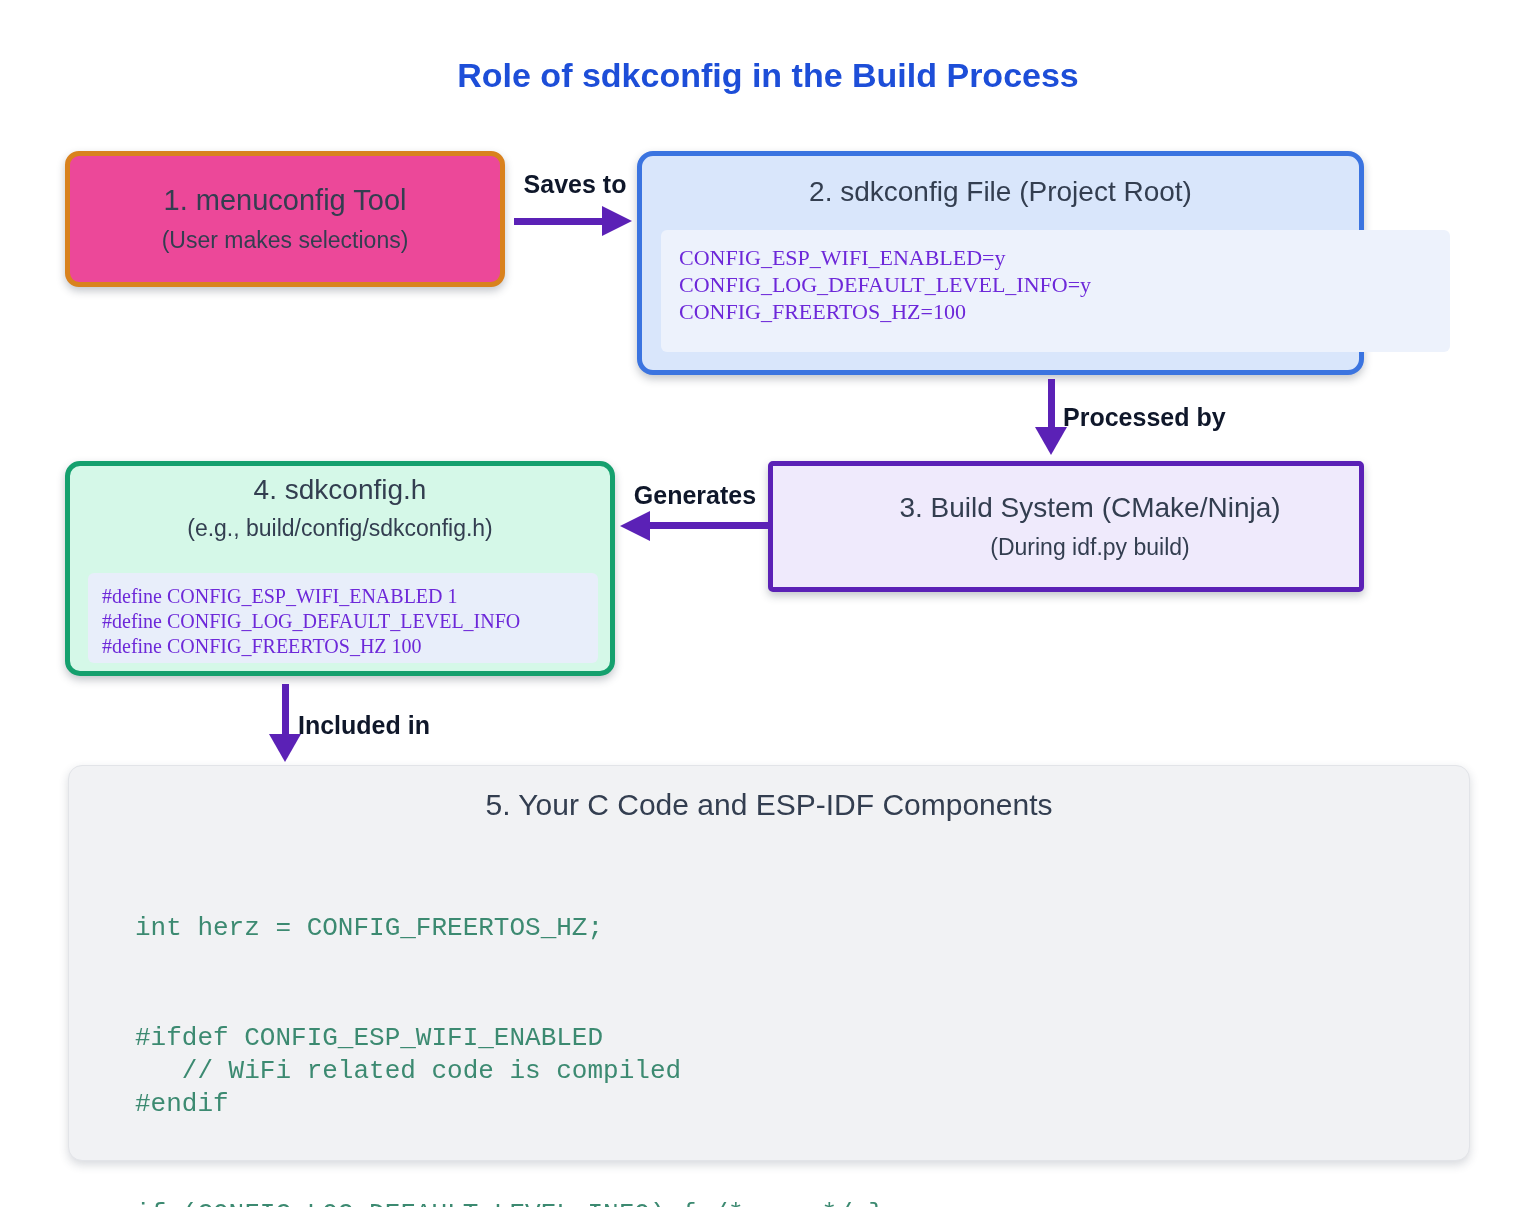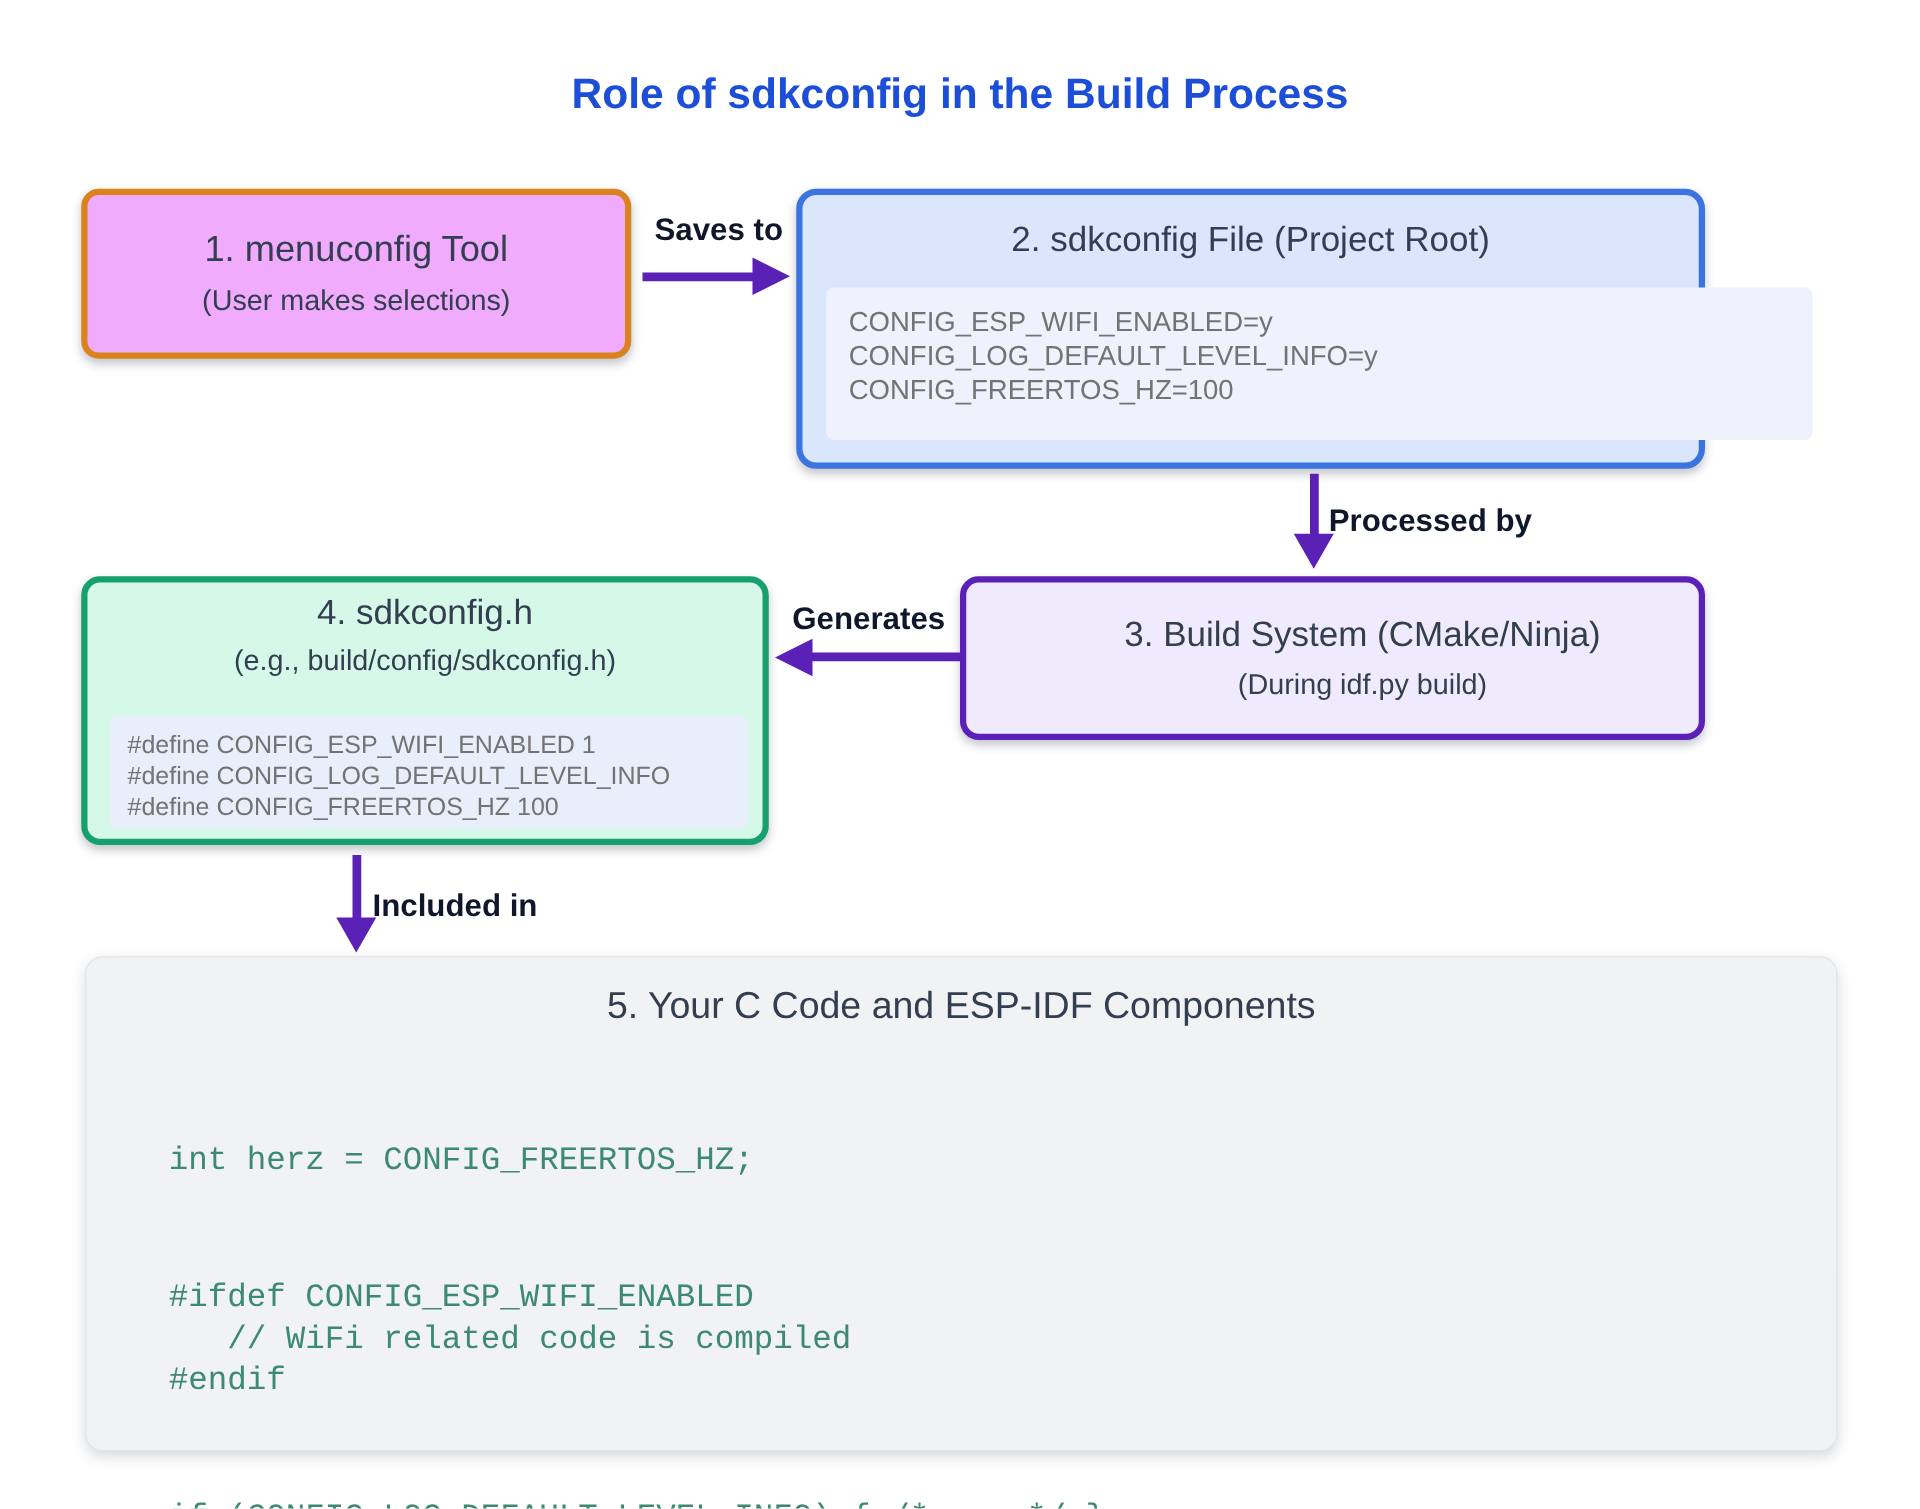--- a/index.html
+++ b/index.html
@@ -39,55 +39,55 @@
   .centered-col {
     display: flex;
     flex-direction: column;
     justify-content: center;
     align-items: center;
     gap: 10px;
   }
   
   #box-menuconfig {
     left: 65px; top: 151px; width: 440px; height: 136px;
-    background: #f0abfc;
+    background: #ec4899;
     border: 5px solid #d9821e;
     border-radius: 14px;
   }
   #box-menuconfig .node-title { font-size: 29px; }
   
   #box-sdkconfig-file {
     left: 637px; top: 151px; width: 727px; height: 224px;
     background: #d9e6fb;
     border: 5px solid #3b74e0;
     border-radius: 16px;
   }
   #box-sdkconfig-file .node-title { margin-top: 20px; }
   .code-block {
     position: absolute;
     box-sizing: border-box;
     background: #edf2fc;
     border-radius: 6px;
-    color: #737373;
-    font-family: Liberation Sans, sans-serif;
+    color: #6d28d9;
+    font-family: Liberation Serif, serif;
     white-space: pre;
     overflow: hidden;
   }
   #code-sdkconfig-file {
     left: 19px; top: 74px; width: 789px; height: 122px;
     padding: 14px 18px;
     font-size: 22px;
     line-height: 27px;
   }
   
   #box-build-system {
     left: 768px; top: 461px; width: 596px; height: 131px;
     background: #efeafc;
     border: 5px solid #5b21b6;
-    border-radius: 15px;
+    border-radius: 5px;
     padding-left: 48px;
   }
   
   #box-sdkconfig-h {
     left: 65px; top: 461px; width: 550px; height: 215px;
     background: #d5f8e8;
     border: 5px solid #15a06e;
     border-radius: 15px;
   }
   #box-sdkconfig-h .node-title { margin-top: 8px; }

